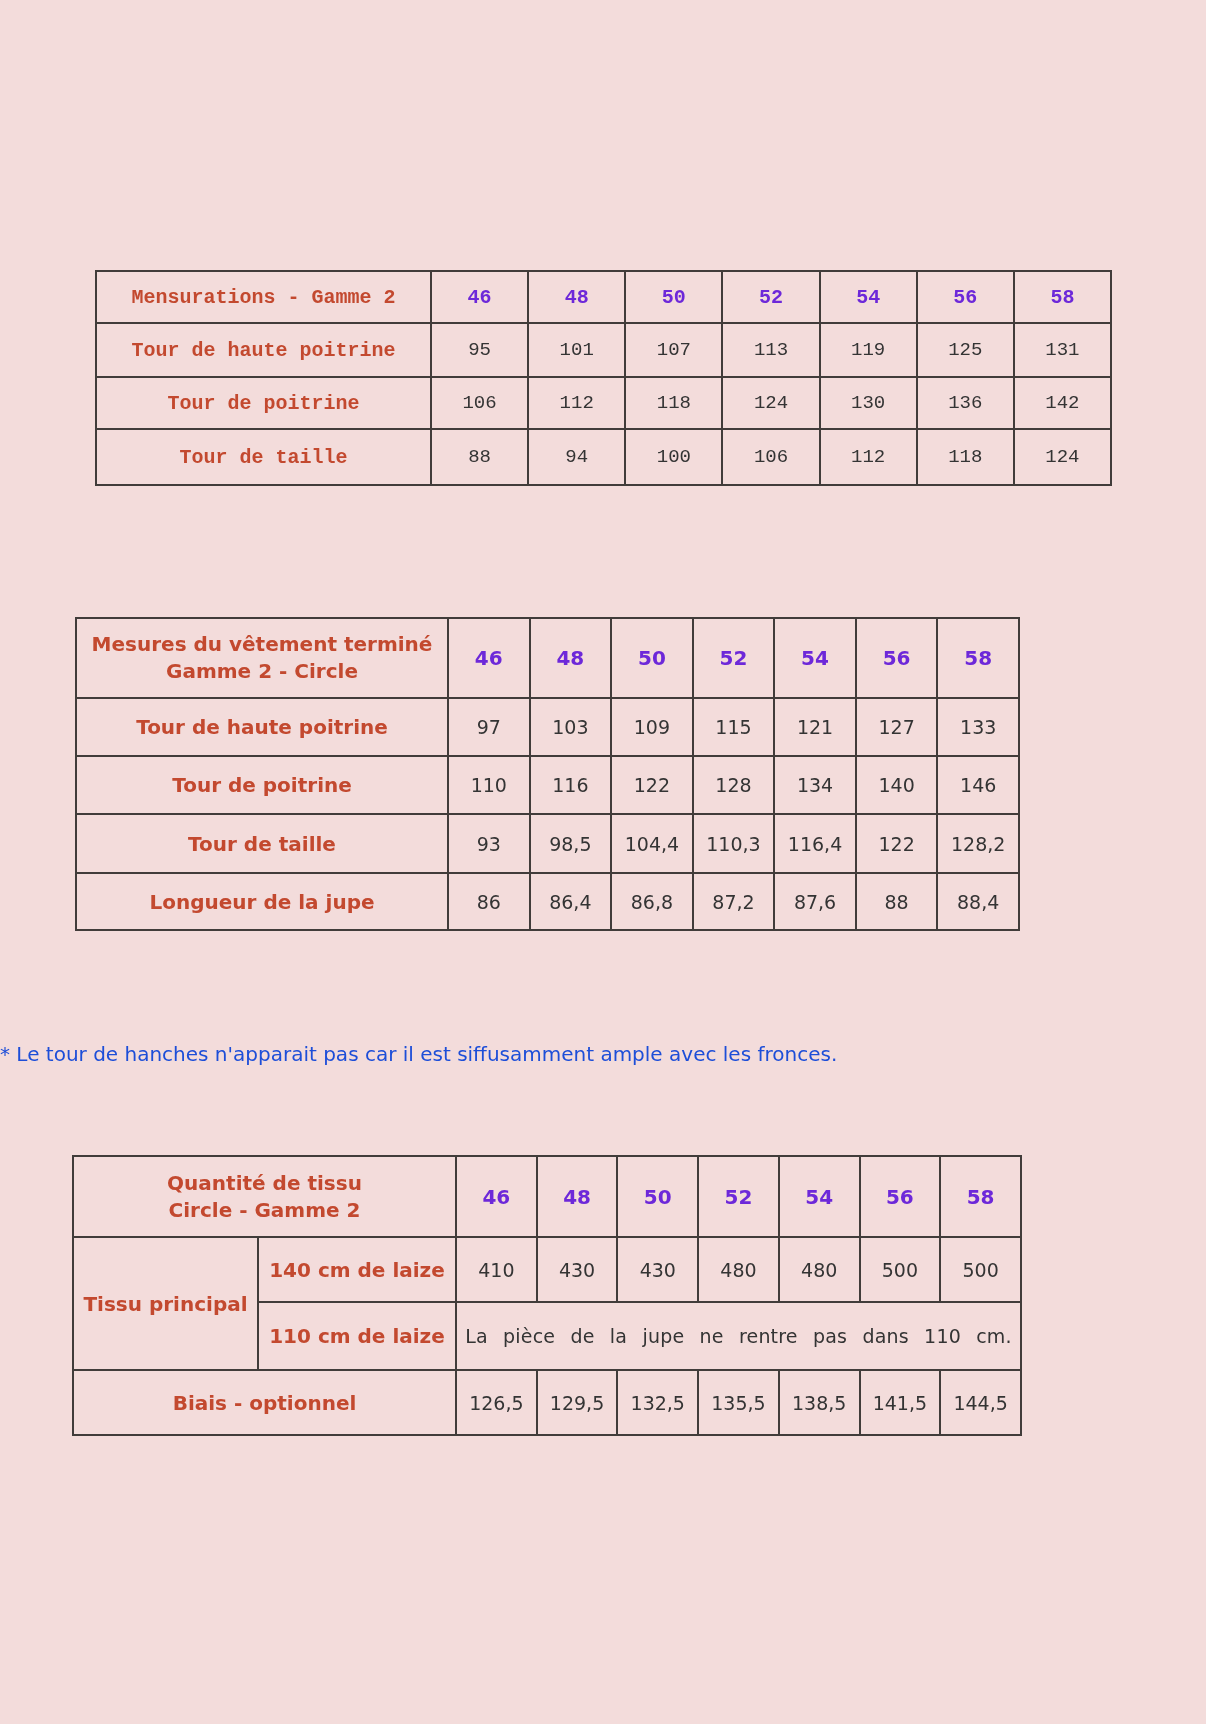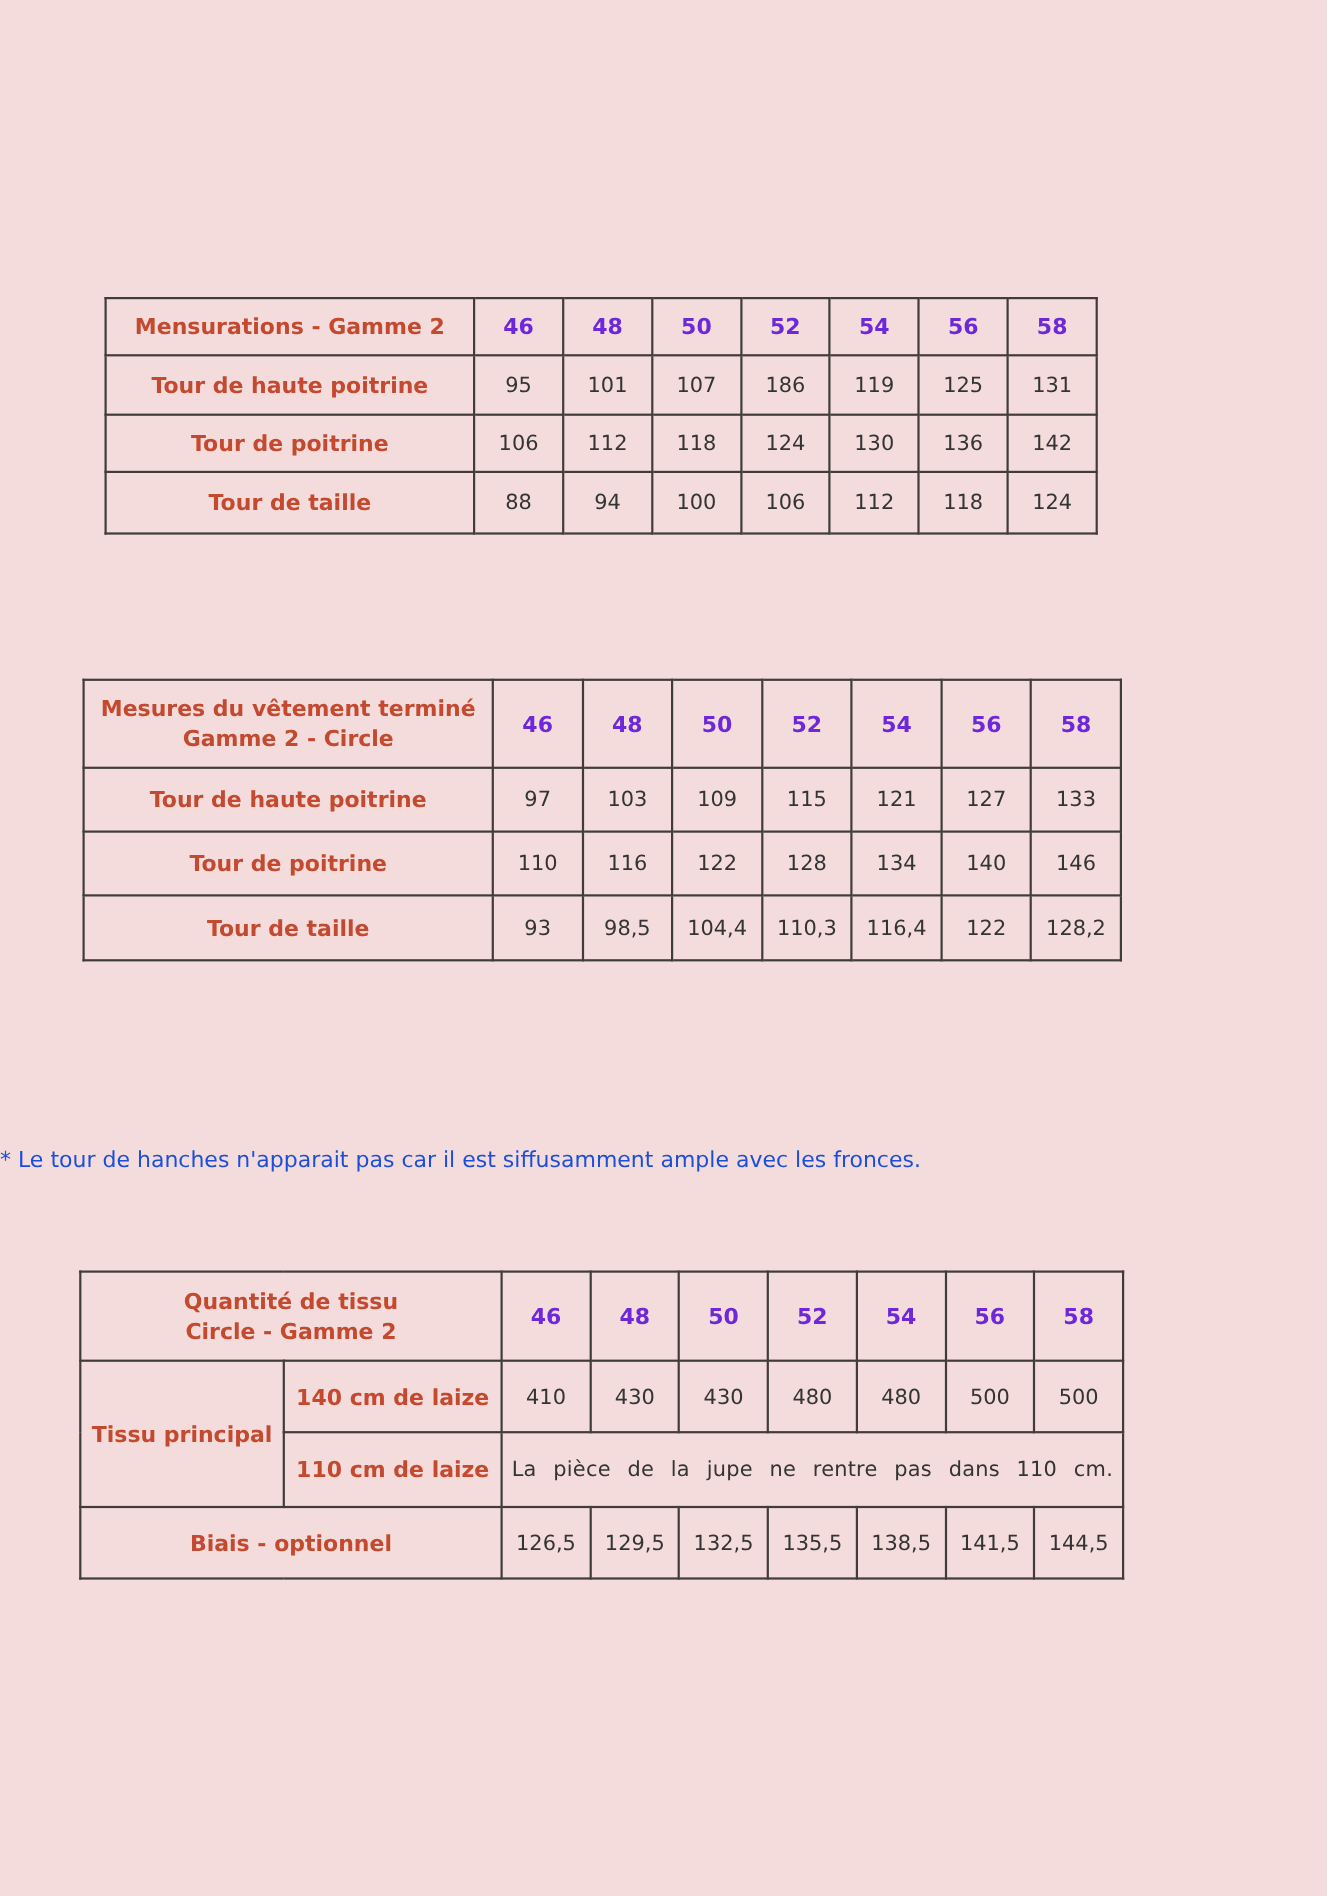--- a/index.html
+++ b/index.html
@@ -35,21 +35,21 @@
     font-size: 20px;
   }
   .sizehdr {
     color: #6d28d9;
     font-weight: 700;
     font-size: 20px;
   }
   .title-lines div {
     line-height: 1.35;
   }
-  #table1 { left: 95px;  top: 270px;  width: 903px; }
+  #table1 { left: 95px;  top: 270px;  width: 1017px; font-family: Liberation Mono, monospace; }
   #table2 { left: 75px;  top: 617px;  width: 945px; }
   #table3 { left: 72px;  top: 1155px; width: 950px; }
   .note {
     position: absolute;
     top: 1042px;
     left: 0;
     width: 100%;
     text-align: left;
     color: #1d4ed8;
     font-size: 20px;
@@ -76,21 +76,21 @@
     <th class="sizehdr">52</th>
     <th class="sizehdr">54</th>
     <th class="sizehdr">56</th>
     <th class="sizehdr">58</th>
   </tr>
   <tr style="height:54px">
     <td class="lbl">Tour de haute poitrine</td>
     <td>95</td>
     <td>101</td>
     <td>107</td>
-    <td>186</td>
+    <td>113</td>
     <td>119</td>
     <td>125</td>
     <td>131</td>
   </tr>
   <tr style="height:52px">
     <td class="lbl">Tour de poitrine</td>
     <td>106</td>
     <td>112</td>
     <td>118</td>
     <td>124</td>
@@ -151,20 +151,30 @@
   </tr>
   <tr style="height:59px">
     <td class="lbl">Tour de taille</td>
     <td>93</td>
     <td>98,5</td>
     <td>104,4</td>
     <td>110,3</td>
     <td>116,4</td>
     <td>122</td>
     <td>128,2</td>
+  </tr>
+  <tr style="height:57px">
+    <td class="lbl">Longueur de la jupe</td>
+    <td>86</td>
+    <td>86,4</td>
+    <td>86,8</td>
+    <td>87,2</td>
+    <td>87,6</td>
+    <td>88</td>
+    <td>88,4</td>
   </tr>
 </tbody>
   </table>
 
 <div class="note">* Le tour de hanches n'apparait pas car il est siffusamment ample avec les fronces.</div>
 
 <table id="table3">
   <colgroup>
       <col style="width:185px">
       <col style="width:198px">

